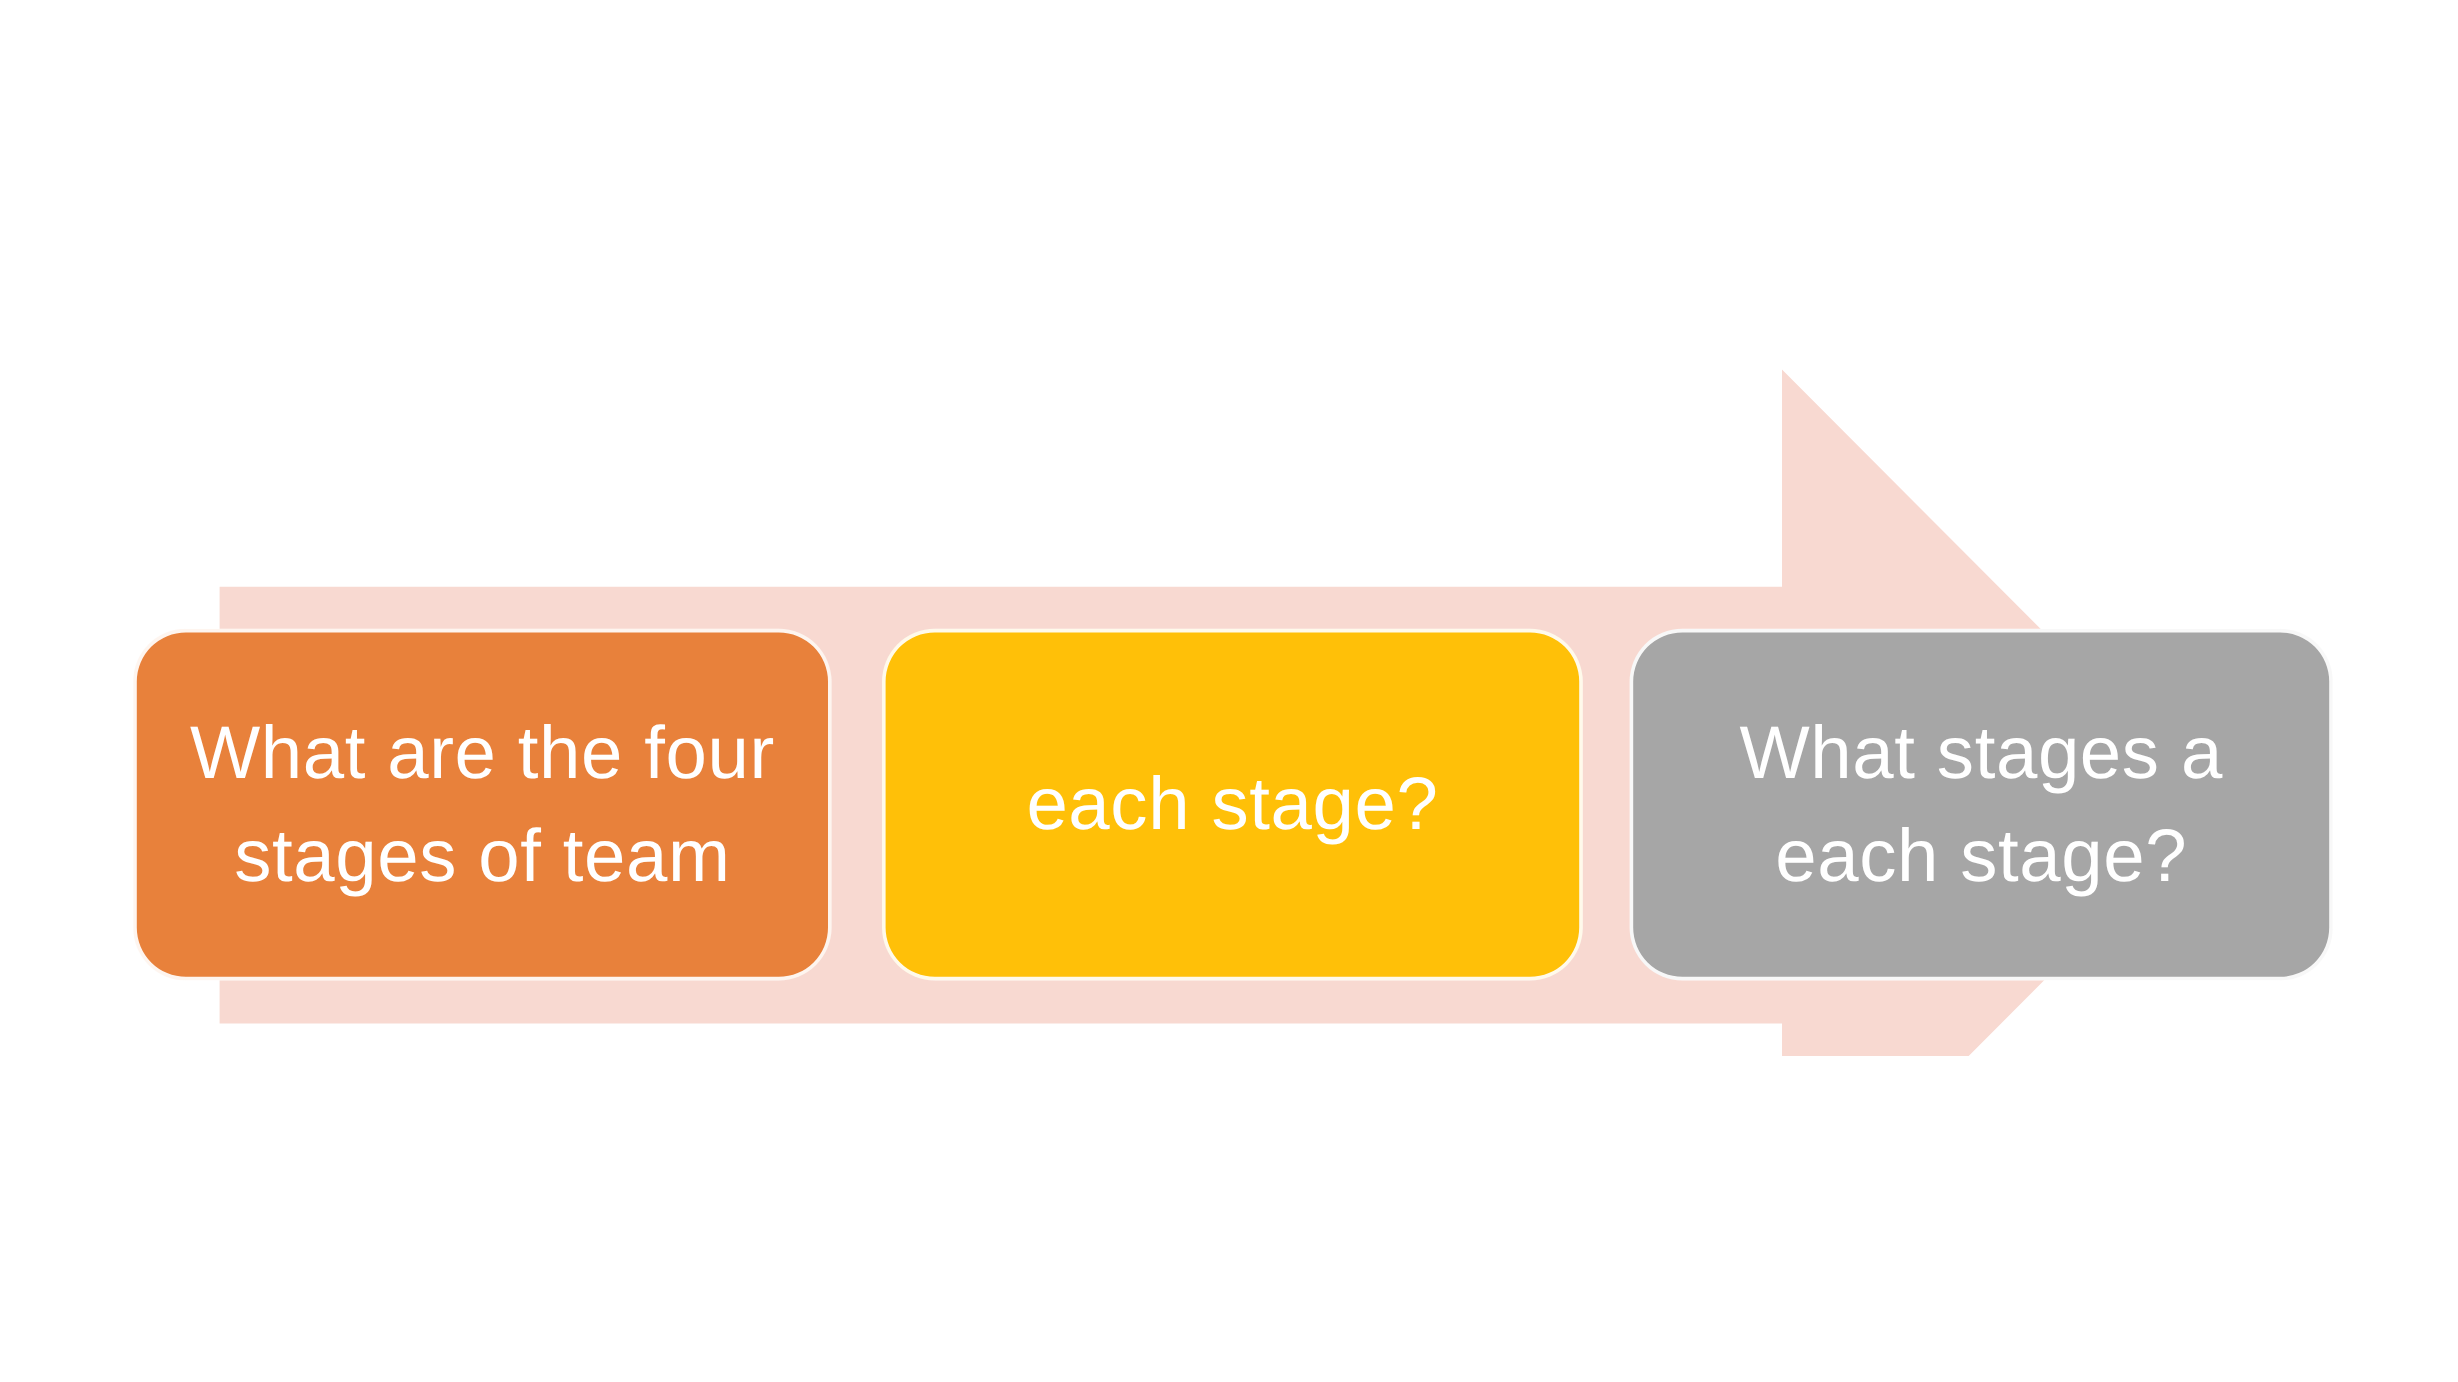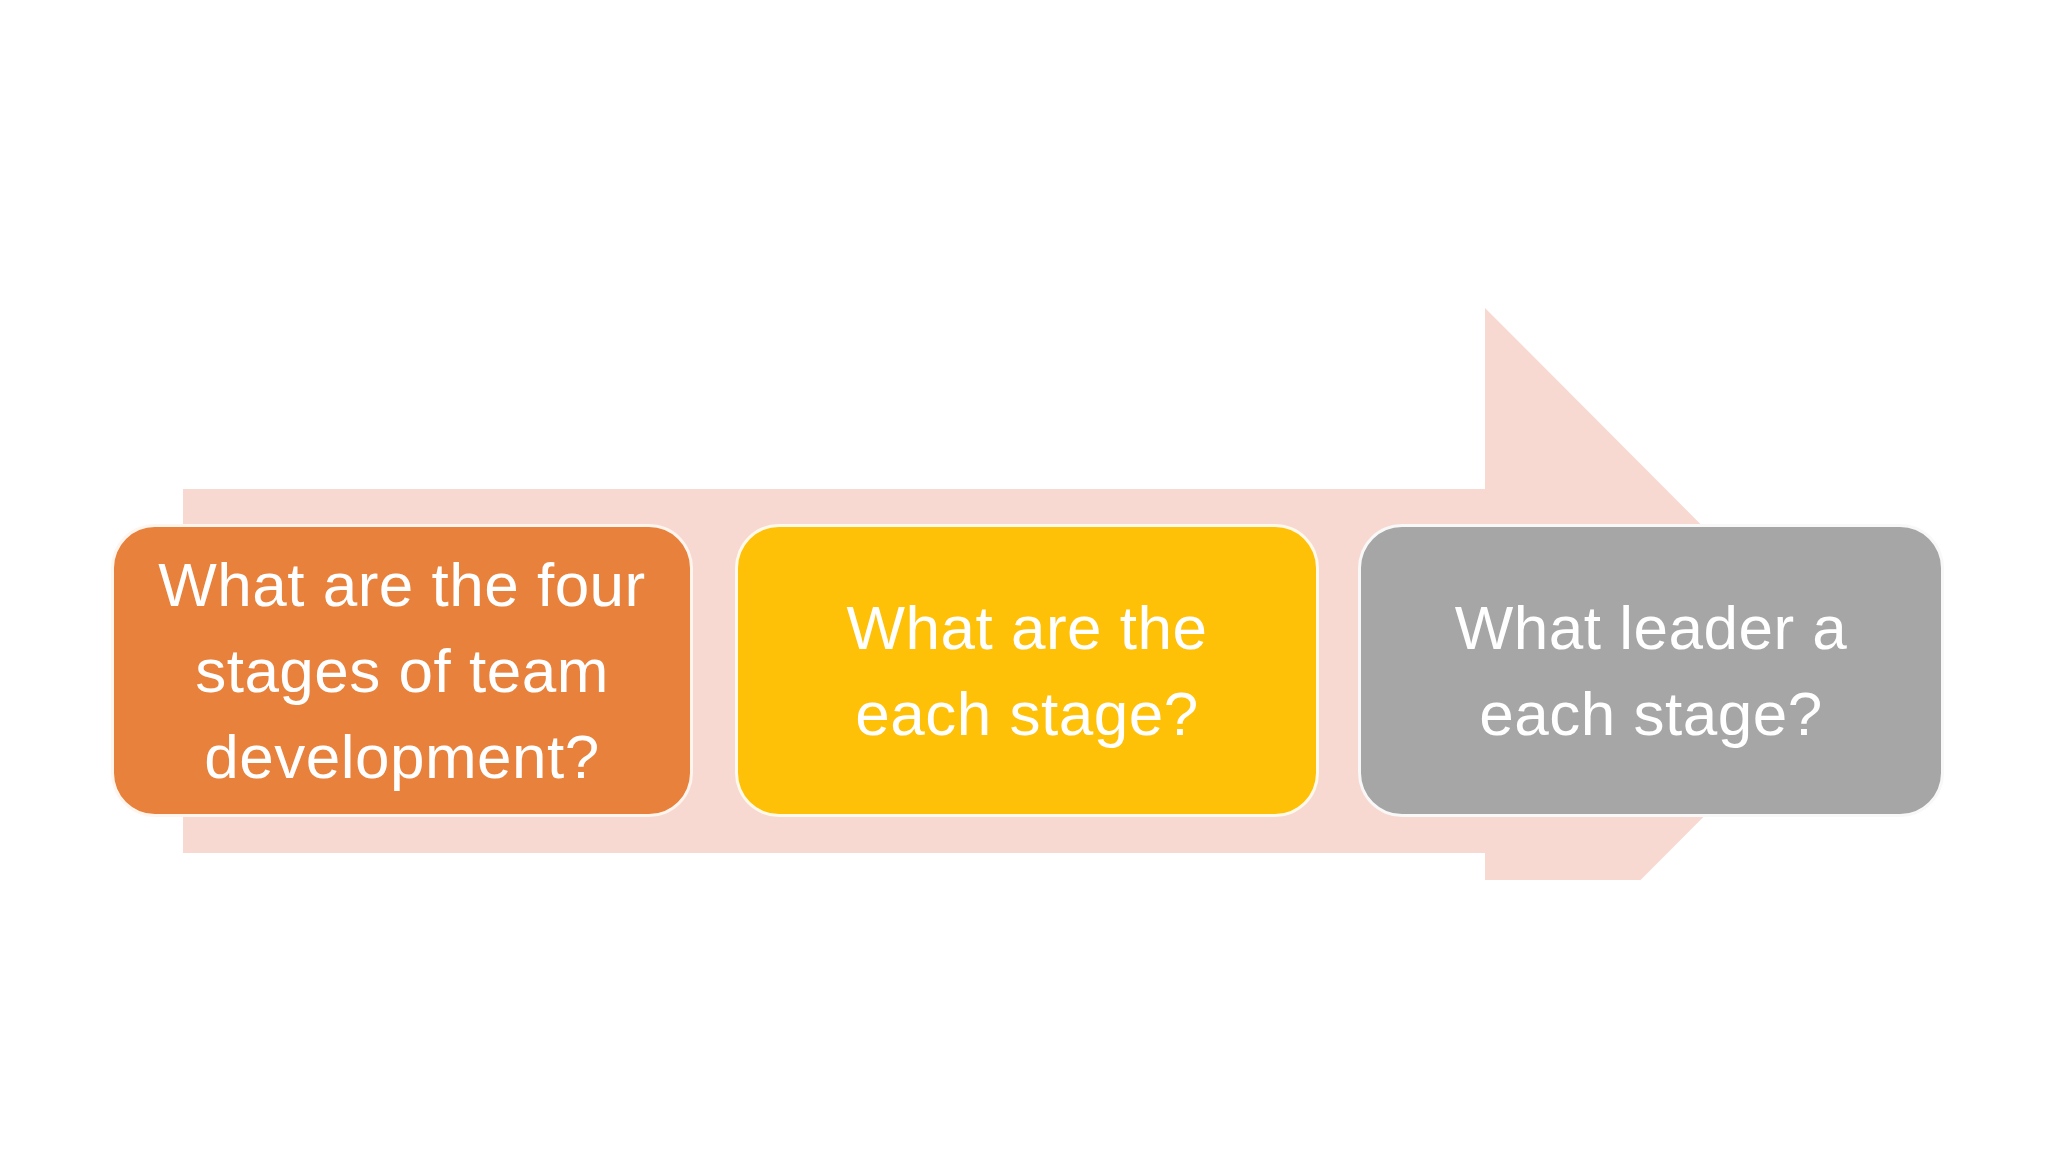--- a/index.html
+++ b/index.html
@@ -55,31 +55,29 @@
 <div class="canvas">
 
   <svg class="arrow-svg" viewBox="0 0 2048 1152" xmlns="http://www.w3.org/2000/svg">
     <polygon points="183,489 1485,489 1485,308 1848,672 1485,1036 1485,853 183,853" style="fill: rgb(248, 217, 209);"></polygon>
   </svg>
 
   <div class="qbox qbox--1" style="background: rgb(232, 129, 59);">
     <div class="qtext" style="color: rgb(255, 255, 255);">
       <div class="qline">What are the four</div>
       <div class="qline">stages of team</div>
-      <div class="qline">development?</div>
     </div>
   </div>
 
   <div class="qbox qbox--2" style="background: rgb(255, 192, 8);">
     <div class="qtext" style="color: rgb(255, 255, 255);">
-      <div class="qline">What are the</div>
       <div class="qline">each stage?</div>
     </div>
   </div>
 
   <div class="qbox qbox--3" style="background: rgb(166, 166, 166);">
     <div class="qtext" style="color: rgb(255, 255, 255);">
-      <div class="qline">What leader a</div>
+      <div class="qline">What stages a</div>
       <div class="qline">each stage?</div>
     </div>
   </div>
 
 </div>
 
 </body></html>

